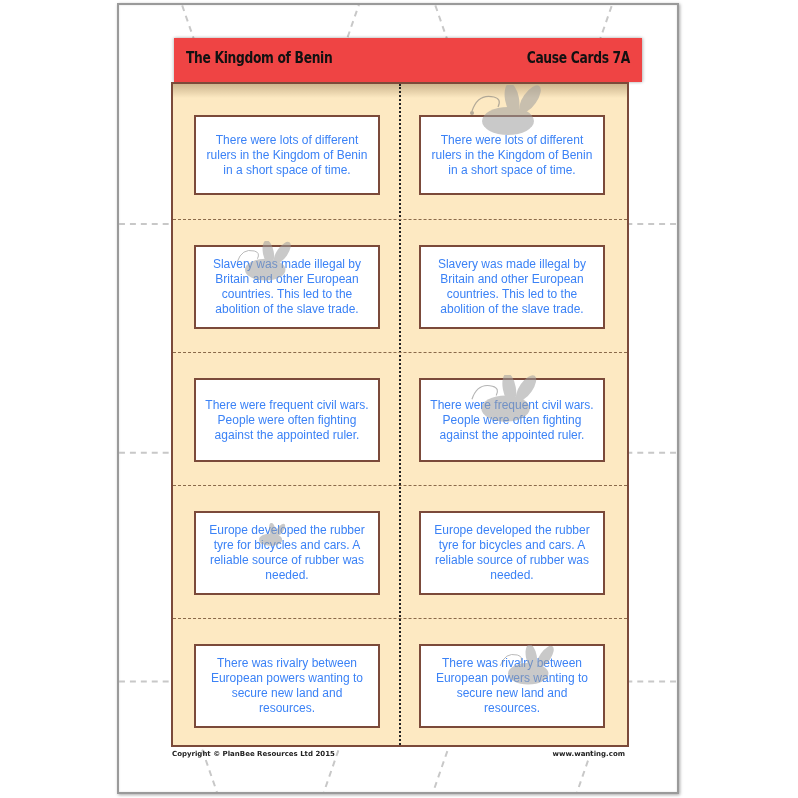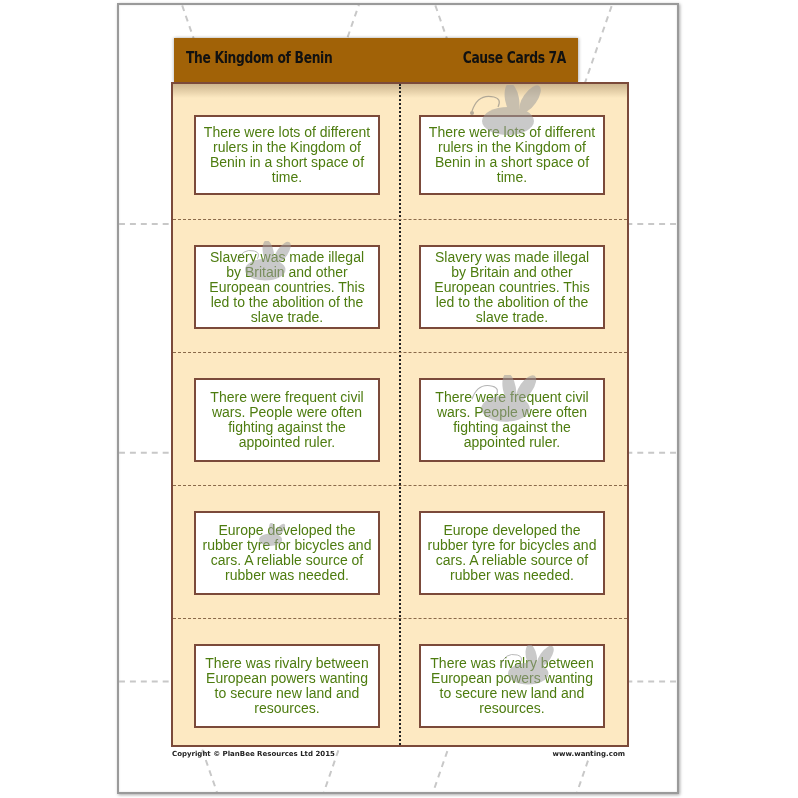--- a/index.html
+++ b/index.html
@@ -11,22 +11,22 @@
   .page {
     position: absolute; left: 117px; top: 3px; width: 562px; height: 791px;
     background: #ffffff;
     border: 2px solid #9a9a9a;
     box-shadow: 1px 1px 3px rgba(0,0,0,0.35), inset 0 0 2px rgba(0,0,0,0.15);
     box-sizing: border-box;
     overflow: hidden;
   }
   .hexbg { position: absolute; left: 0; top: 0; width: 100%; height: 100%; pointer-events: none; }
   .header {
-    position: absolute; left: 55px; top: 33px; width: 404px; height: 44px;
-    background: #a16207;
+    position: absolute; left: 55px; top: 33px; width: 468px; height: 44px;
+    background: #ef4444;
     box-shadow: 1px 0 3px rgba(0,0,0,0.25), -1px 0 3px rgba(0,0,0,0.15);
   }
   .header-title, .header-sub {
     position: absolute; top: 11px;
     font-family: "DejaVu Sans", sans-serif; font-weight: bold;
     font-size: 15px; color: #111; letter-spacing: -0.4px;
     transform: scaleX(0.82); transform-origin: left center;
   }
   .header-title { left: 12px; }
   .header-sub { right: 12px; transform-origin: right center; }
@@ -48,21 +48,21 @@
   .row-divider {
     position: absolute; left: 0; width: 100%; height: 0;
     border-top: 1px dashed #8a6a4a;
   }
   .card {
     position: absolute; width: 186px; height: 80px;
     background: #ffffff; border: 2px solid #7b4a3a;
     box-sizing: border-box;
     display: flex; align-items: center; justify-content: center;
     text-align: center;
-    font-size: 14px; line-height: 15px; color: #4d7c0f;
+    font-size: 12px; line-height: 15px; color: #3b82f6;
     padding: 2px 6px;
   }
   .footer-left, .footer-right {
     position: absolute; top: 745px;
     font-family: "DejaVu Sans", sans-serif; font-weight: bold;
     font-size: 7px; color: #222;
   }
   .footer-left { left: 53px; }
   .footer-right { right: 52px; }
   .bee { position: absolute; pointer-events: none; opacity: 0.55; }

